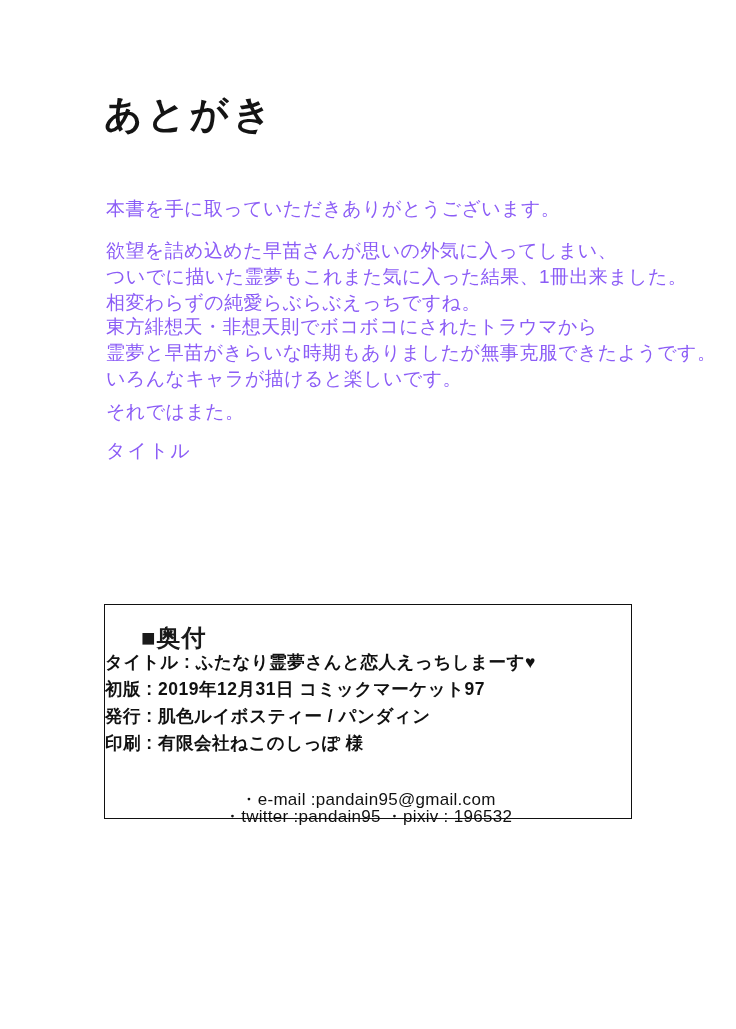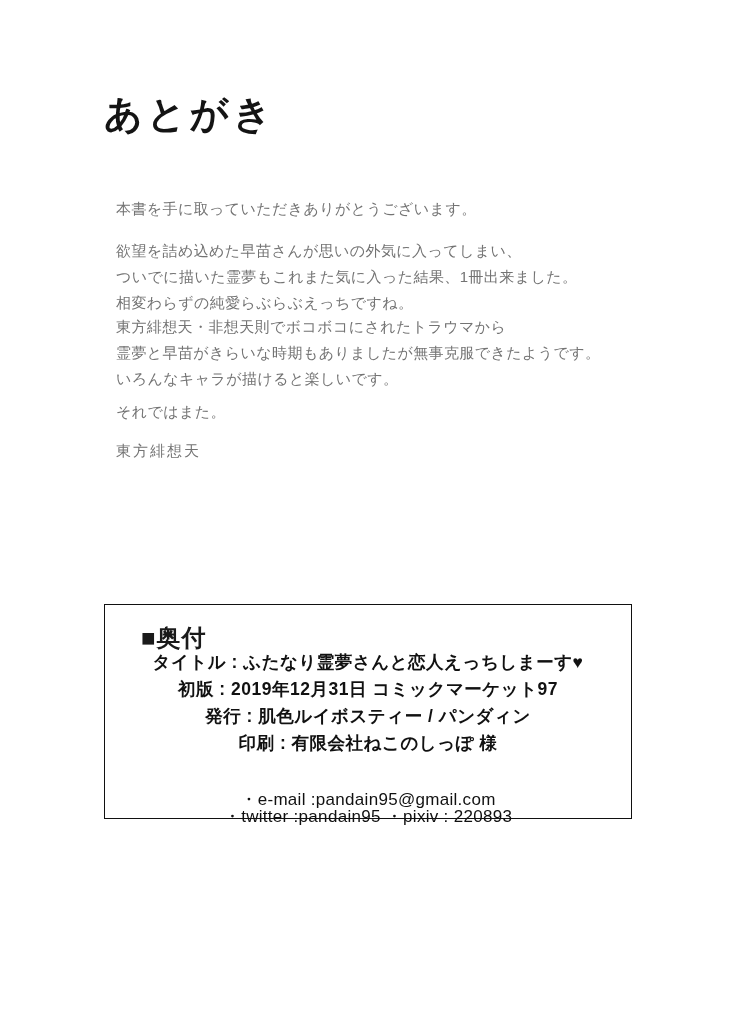--- a/index.html
+++ b/index.html
@@ -27,24 +27,24 @@
     top: 92px;
     font-size: 38px;
     font-weight: bold;
     letter-spacing: 4px;
     color: #141414;
     line-height: 1.2;
     font-family: Liberation Serif, serif;
   }
   .body-block {
     position: absolute;
-    left: 116px;
-    font-size: 15px;
+    left: 106px;
+    font-size: 19px;
     line-height: 26px;
-    color: #737373;
+    color: #8b5cf6;
     letter-spacing: 0.4px;
     white-space: pre-line;
   }
   .blk1 { top: 196px; }
   .blk2 { top: 238px; }
   .blk3 { top: 314px; }
   .blk4 { top: 399px; text-align: center; }
   .blk5 { top: 438px; letter-spacing: 2px; }
 
   .colophon {
@@ -67,21 +67,20 @@
     top: 17px;
     font-size: 24px;
     font-weight: bold;
     letter-spacing: 1px;
   }
   .col-lines {
     position: absolute;
     left: 0;
     top: 44px;
     width: 100%;
-    text-align: center;
   }
   .col-line {
     font-size: 17.5px;
     font-weight: bold;
     line-height: 27px;
     letter-spacing: 0.5px;
     color: #111111;
   }
   .col-contact {
     position: absolute;
@@ -115,34 +114,34 @@
   <div class="afterword-title">あとがき</div>
 
   <div class="body-block blk1">本書を手に取っていただきありがとうございます。</div>
   <div class="body-block blk2">欲望を詰め込めた早苗さんが思いの外気に入ってしまい、
 ついでに描いた霊夢もこれまた気に入った結果、1冊出来ました。
 相変わらずの純愛らぶらぶえっちですね。</div>
   <div class="body-block blk3">東方緋想天・非想天則でボコボコにされたトラウマから
 霊夢と早苗がきらいな時期もありましたが無事克服できたようです。
 いろんなキャラが描けると楽しいです。</div>
   <div class="body-block blk4">それではまた。</div>
-  <div class="body-block blk5">東方緋想天</div>
+  <div class="body-block blk5">タイトル</div>
 
   <div class="colophon">
     <div class="colophon-inner">
       <div class="col-heading">
         <span>■</span><span>奥付</span>
       </div>
       <div class="col-lines">
         <div class="col-line">タイトル : ふたなり霊夢さんと恋人えっちしまーす♥</div>
         <div class="col-line">初版 : 2019年12月31日  コミックマーケット97</div>
         <div class="col-line">発行 : 肌色ルイボスティー / パンダィン</div>
         <div class="col-line">印刷 : 有限会社ねこのしっぽ 様</div>
       </div>
       <div class="col-contact">
         <div class="contact-line">・e-mail :pandain95@gmail.com</div>
-        <div class="contact-line">・twitter :pandain95   ・pixiv : 220893</div>
+        <div class="contact-line">・twitter :pandain95   ・pixiv : 196532</div>
       </div>
     </div>
   </div>
 
 
 </div>
 
 </body></html>

